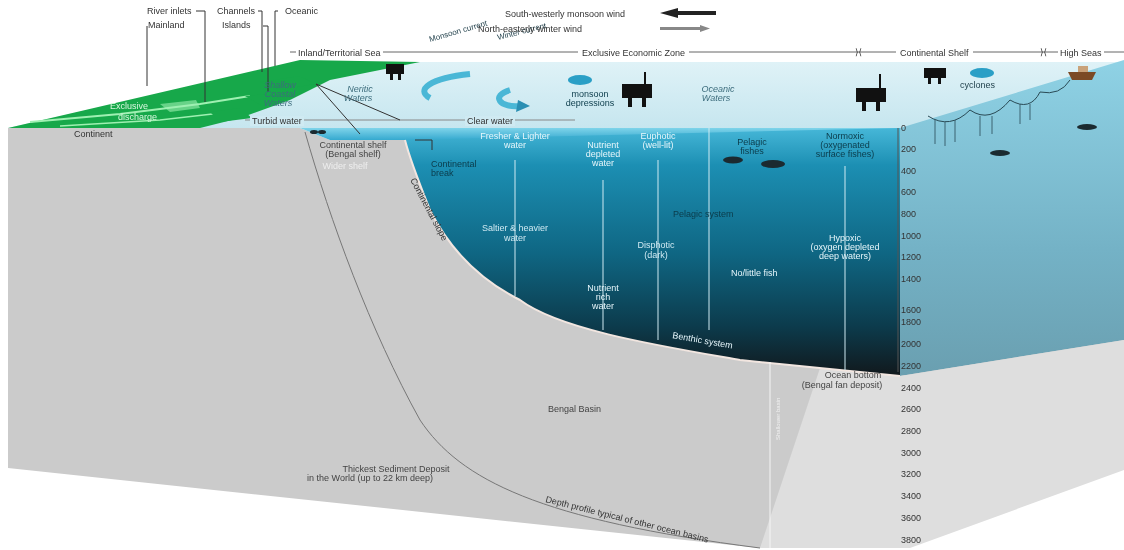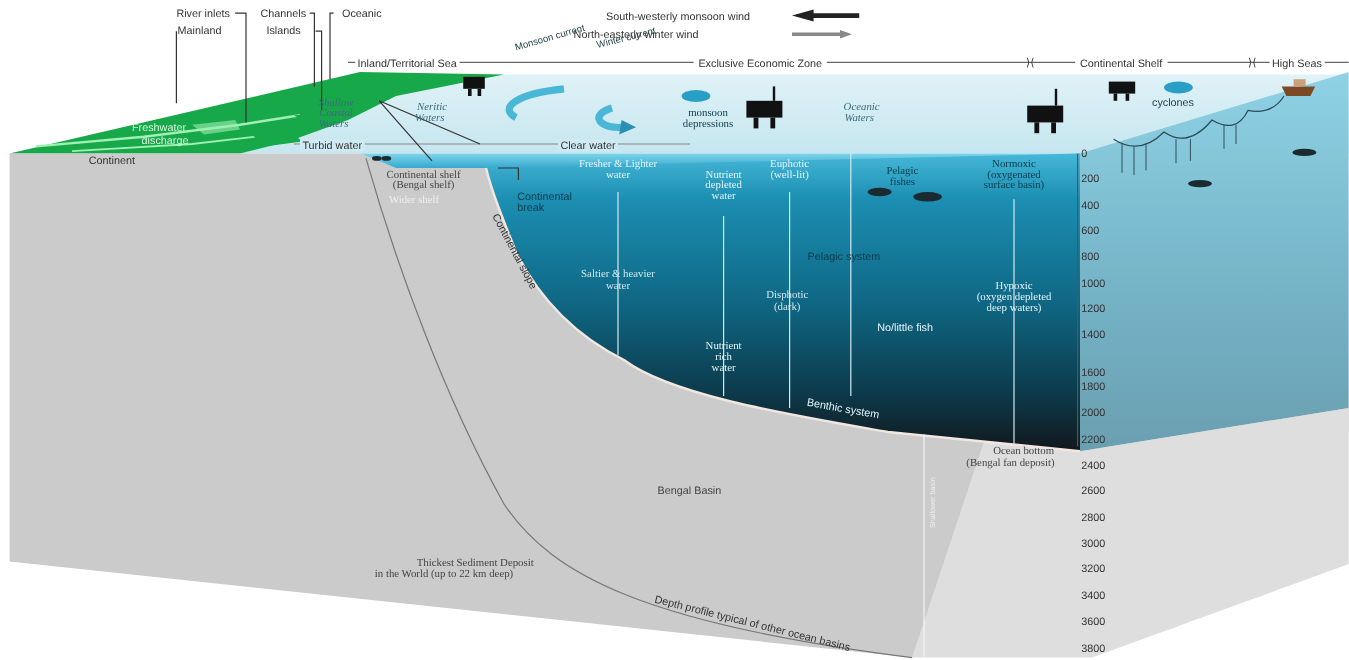--- a/index.html
+++ b/index.html
@@ -1,19 +1,19 @@
 <!DOCTYPE html>
 <html><head>
 <meta charset="utf-8">
 <style>
   html,body{margin:0;padding:0;background:#fff;}
   body{width:1124px;height:550px;position:relative;overflow:hidden;font-family:"Liberation Sans",sans-serif;}
   #stage{position:absolute;left:0;top:0;width:1124px;height:550px;}
   .lbl{position:absolute;font-size:9px;line-height:10px;color:#333;white-space:nowrap;}
-  .lbl.c{text-align:center;transform:translateX(-50%);font-family:Liberation Serif, serif;}
+  .lbl.c{text-align:center;transform:translateX(-50%);}
   .lbl.w{color:#e6f6fb;}
   .lbl.wd{color:#cfe9f2;}
   .lbl.dk{color:#0b3b4a;}
   .lbl.it{font-style:italic;color:#3c6c7c;}
   .lbl.g{color:#d8f7de;}
   .lbl.gr{color:#444;}
   .tick{position:absolute;left:901px;font-size:9px;color:#333;}
   svg text{font-family:"Liberation Sans",sans-serif;}
 </style>
 </head>
@@ -153,21 +153,21 @@
 
 <div class="lbl" style="left:505px;top:9px;">South-westerly monsoon wind</div>
 <div class="lbl" style="left:478px;top:24px;">North-easterly winter wind</div>
 
 
 <div class="lbl" style="left:147px;top:6px;">River inlets</div>
 <div class="lbl" style="left:217px;top:6px;">Channels</div>
 <div class="lbl" style="left:285px;top:6px;">Oceanic</div>
 <div class="lbl" style="left:132px;top:20px;padding-left:16px;">Mainland</div>
 <div class="lbl" style="left:222px;top:20px;">Islands</div>
-<div class="lbl g" style="left:110px;top:101px;">Freshwater</div>
+<div class="lbl g" style="left:110px;top:101px;">Exclusive</div>
 <div class="lbl g" style="left:118px;top:112px;">discharge</div>
 <div class="lbl" style="left:74px;top:129px;">Continent</div>
 
 
 <div class="lbl" style="left:296px;top:48px;background:#fff;padding:0 2px;">Inland/Territorial Sea</div>
 <div class="lbl" style="left:578px;top:48px;background:#fff;padding:0 4px;">Exclusive Economic Zone</div>
 <div class="lbl" style="left:896px;top:48px;background:#fff;padding:0 4px;">Continental Shelf</div>
 <div class="lbl" style="left:1058px;top:48px;background:#fff;padding:0 2px;">High Seas</div>
 
 
@@ -205,21 +205,21 @@
 <div class="lbl c w" style="left:658px;top:131px;">Euphotic</div>
 <div class="lbl c w" style="left:658px;top:140px;">(well-lit)</div>
 <div class="lbl c wd" style="left:656px;top:240px;">Disphotic</div>
 <div class="lbl c wd" style="left:656px;top:250px;">(dark)</div>
 <div class="lbl c dk" style="left:752px;top:137px;">Pelagic</div>
 <div class="lbl c dk" style="left:752px;top:146px;">fishes</div>
 <div class="lbl dk" style="left:673px;top:209px;">Pelagic system</div>
 <div class="lbl w" style="left:731px;top:268px;">No/little fish</div>
 <div class="lbl c dk" style="left:845px;top:131px;">Normoxic</div>
 <div class="lbl c dk" style="left:845px;top:140px;">(oxygenated</div>
-<div class="lbl c dk" style="left:845px;top:149px;">surface basin)</div>
+<div class="lbl c dk" style="left:845px;top:149px;">surface fishes)</div>
 <div class="lbl c w" style="left:845px;top:233px;">Hypoxic</div>
 <div class="lbl c w" style="left:845px;top:242px;">(oxygen depleted</div>
 <div class="lbl c w" style="left:845px;top:251px;">deep waters)</div>
 <div class="lbl c gr" style="left:853px;top:370px;">Ocean bottom</div>
 <div class="lbl c gr" style="left:842px;top:380px;">(Bengal fan deposit)</div>
 
 
 <div class="lbl gr" style="left:548px;top:404px;">Bengal Basin</div>
 <div class="lbl c gr" style="left:360px;top:464px;margin-left:36px;">Thickest Sediment Deposit</div>
 <div class="lbl c gr" style="left:360px;top:473px;padding-left:20px;">in the World (up to 22 km deep)</div>

